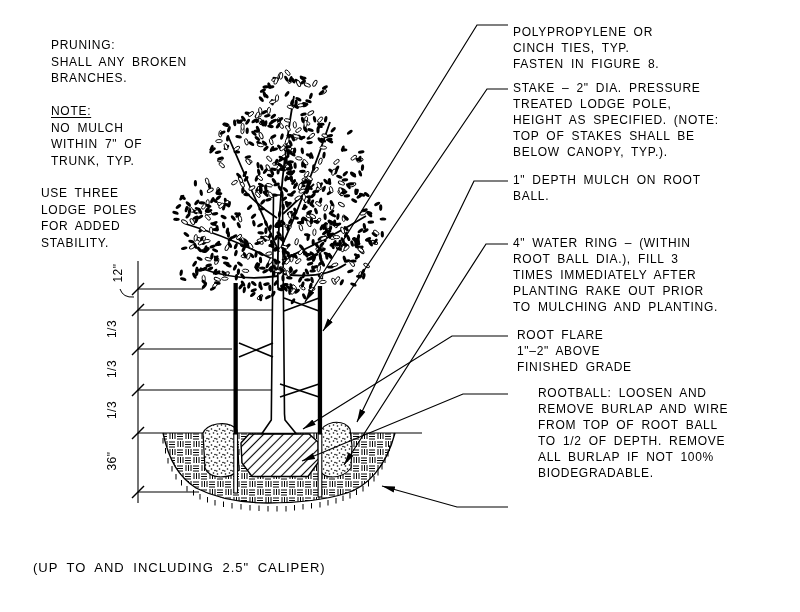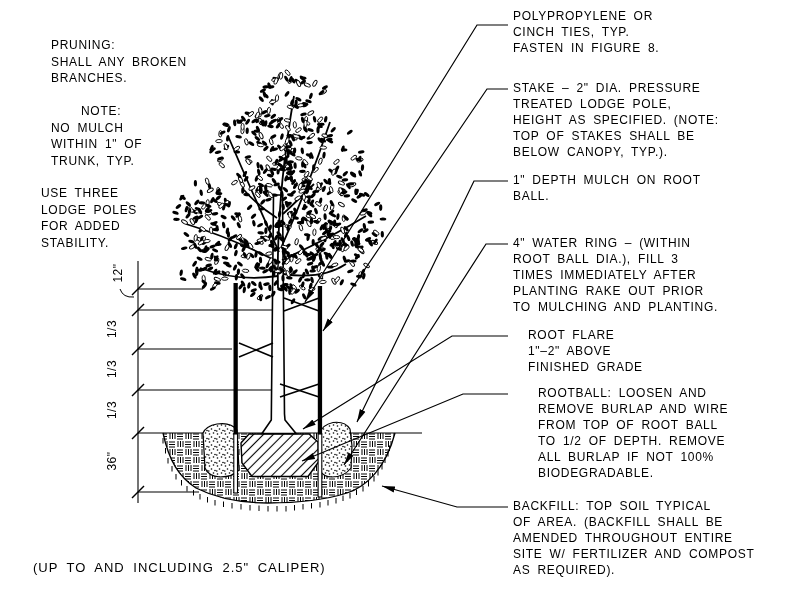--- a/index.html
+++ b/index.html
@@ -8,21 +8,21 @@
     position:relative; width:800px; height:612px; overflow:hidden;
     background:var(--paper); color:var(--ink);
     font-family:"Liberation Sans", sans-serif;
   }
   #art { position:absolute; left:0; top:0; }
   .txt {
     position:absolute; font-size:12px; line-height:16px;
     letter-spacing:.7px; word-spacing:3px; white-space:pre-line;
   }
   .left { line-height:16.5px; }
-  .underline { text-underline-offset:2px;margin-left:30px; }
+  .underline { text-decoration:underline; text-underline-offset:2px; }
   .caption { font-size:13px; letter-spacing:1px; word-spacing:4px; }
   .dim {
     position:absolute; font-size:12px; letter-spacing:.5px; white-space:nowrap;
     transform:translate(-50%,-50%) rotate(-90deg);
   }
 </style>
 </head>
 <body>
 
 <div id="stage">
@@ -912,56 +912,51 @@
       <polyline points="508,394 463,394 302,461" marker-end="url(#arrow)"></polyline>
       <polyline points="508,507 457,507 382,486" marker-end="url(#arrow)"></polyline>
     </g>
   </svg>
 
   <div class="txt left" style="left:51px; top:37px">PRUNING:
 SHALL ANY BROKEN
 BRANCHES.</div>
   <div class="txt left underline" style="left:51px; top:103px">NOTE:</div>
   <div class="txt left" style="left:51px; top:119.5px">NO MULCH
-WITHIN 1" OF
+WITHIN 7" OF
 TRUNK, TYP.</div>
   <div class="txt left" style="left:41px; top:185px">USE THREE
 LODGE POLES
 FOR ADDED
 STABILITY.</div>
 
-  <div class="txt" style="left:513px; top:8px">POLYPROPYLENE OR
+  <div class="txt" style="left:513px; top:24px">POLYPROPYLENE OR
 CINCH TIES, TYP.
 FASTEN IN FIGURE 8.</div>
   <div class="txt" style="left:513px; top:80px">STAKE – 2" DIA. PRESSURE
 TREATED LODGE POLE,
 HEIGHT AS SPECIFIED. (NOTE:
 TOP OF STAKES SHALL BE
 BELOW CANOPY, TYP.).</div>
   <div class="txt" style="left:513px; top:172px">1" DEPTH MULCH ON ROOT
 BALL.</div>
   <div class="txt" style="left:513px; top:235px">4" WATER RING – (WITHIN
 ROOT BALL DIA.), FILL 3
 TIMES IMMEDIATELY AFTER
 PLANTING RAKE OUT PRIOR
 TO MULCHING AND PLANTING.</div>
-  <div class="txt" style="left:528px; top:327px">ROOT FLARE
+  <div class="txt" style="left:517px; top:327px">ROOT FLARE
 1"–2" ABOVE
 FINISHED GRADE</div>
   <div class="txt" style="left:538px; top:385px">ROOTBALL: LOOSEN AND
 REMOVE BURLAP AND WIRE
 FROM TOP OF ROOT BALL
 TO 1/2 OF DEPTH.  REMOVE
 ALL BURLAP IF NOT 100%
 BIODEGRADABLE.</div>
-  <div class="txt" style="left:513px; top:498px">BACKFILL: TOP SOIL TYPICAL
-OF AREA. (BACKFILL SHALL BE
-AMENDED THROUGHOUT ENTIRE
-SITE W/ FERTILIZER AND COMPOST
-AS REQUIRED).</div>
 
   <div class="dim" style="left:118px; top:273px">12"</div>
   <div class="dim" style="left:112px; top:329px">1/3</div>
   <div class="dim" style="left:112px; top:369px">1/3</div>
   <div class="dim" style="left:112px; top:410px">1/3</div>
   <div class="dim" style="left:112px; top:461px">36"</div>
 
   <div class="txt caption" style="left:33px; top:560px">(UP TO AND INCLUDING 2.5" CALIPER)</div>
 </div>
 

